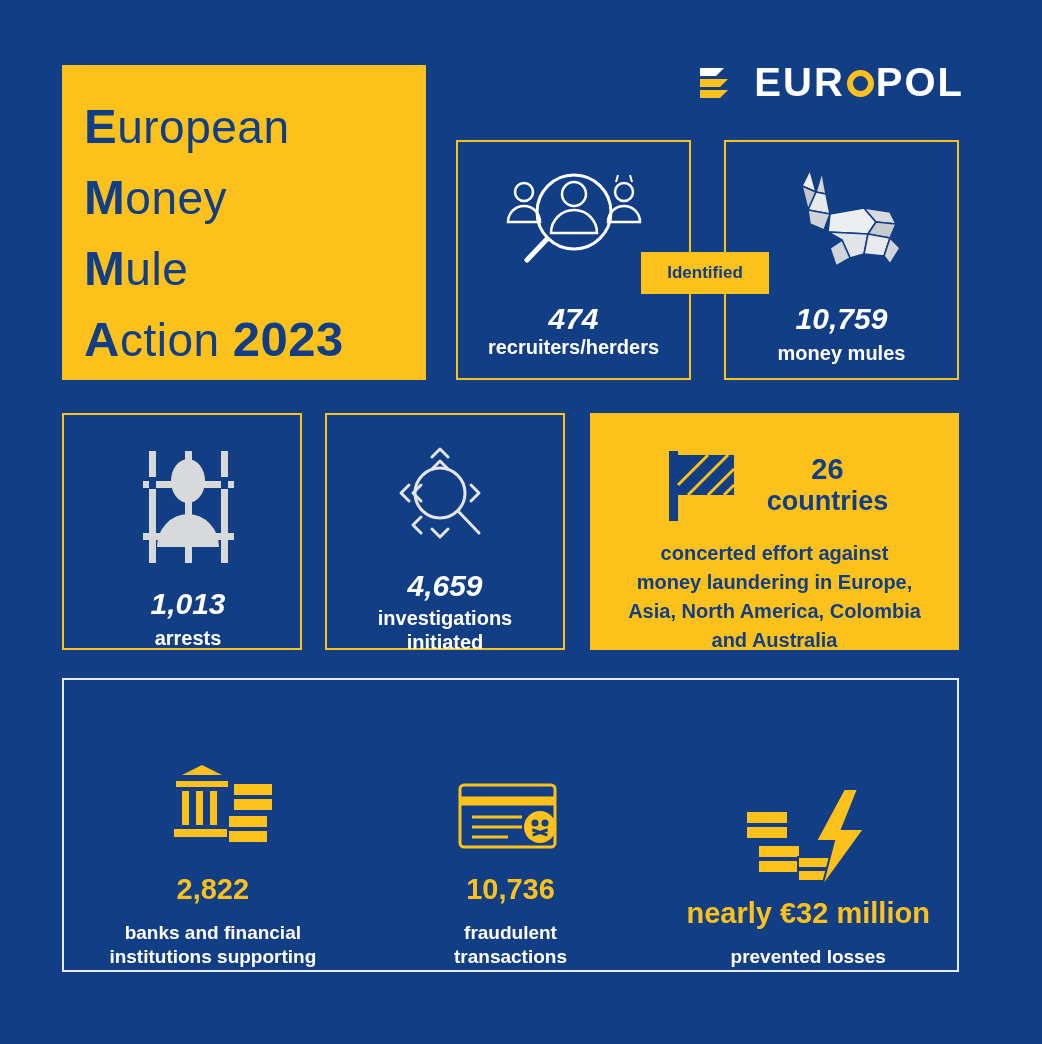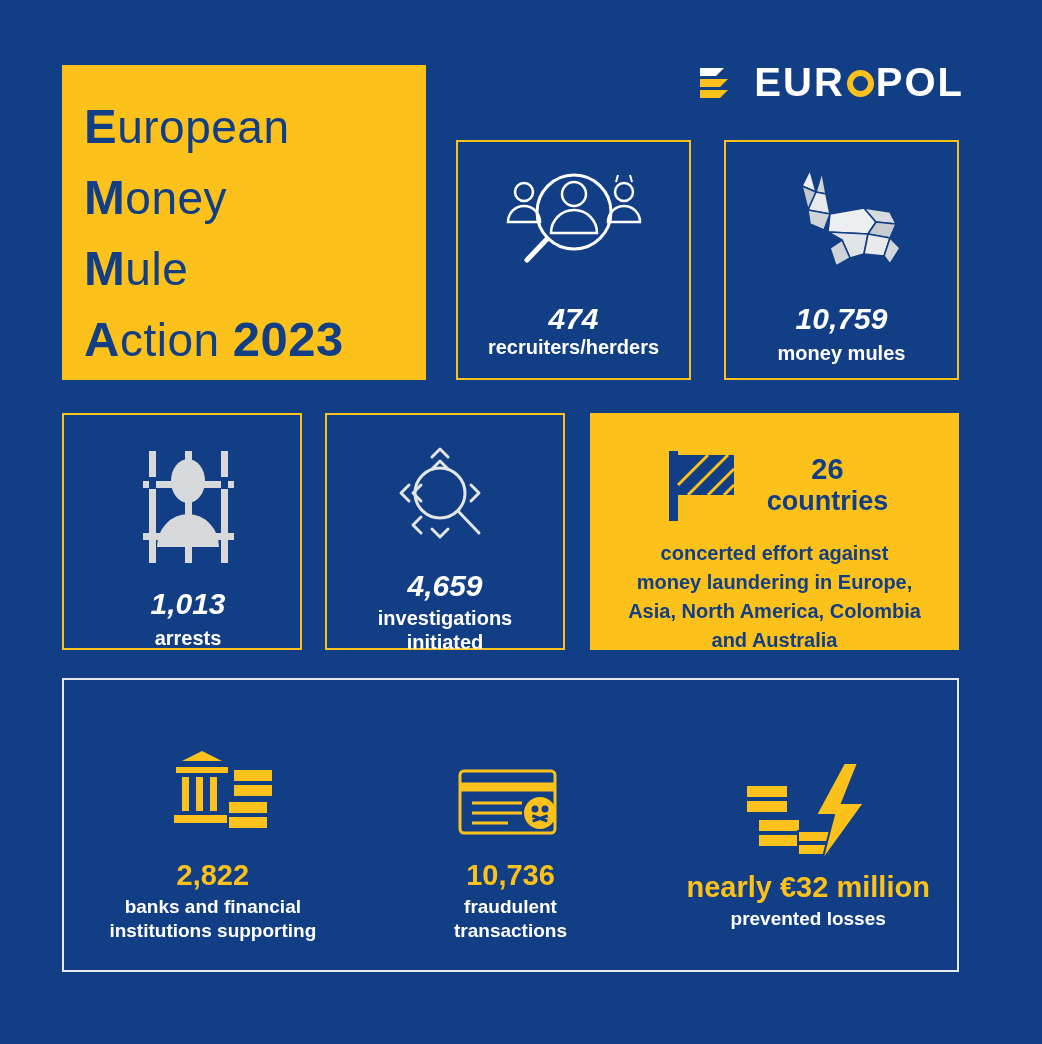--- a/index.html
+++ b/index.html
@@ -164,21 +164,21 @@
     text-align: center;
     line-height: 1.45;
     padding: 14px 18px 0 18px;
   }
 
   
   .box-bottom { left: 62px; top: 678px; width: 897px; height: 294px; }
   .bottom-row {
     display: flex;
     height: 100%;
-    align-items: center;
+    align-items: flex-end;
     justify-content: space-around;
     padding-top: 40px;
     box-sizing: border-box;
   }
   .bottom-cell {
     width: 300px;
     display: flex;
     flex-direction: column;
     align-items: center;
   }
@@ -190,21 +190,21 @@
     text-align: center;
     line-height: 1.1;
     margin-top: 4px;
   }
   .bottom-label {
     color: #ffffff;
     font-weight: 700;
     font-size: 19px;
     text-align: center;
     line-height: 1.3;
-    margin-top: 3px;
+    margin-top: 15px;
   }
 </style>
 </head>
 <body>
 
 <div class="canvas">
 
   <div class="title-box">
     <div class="title-line">
       <span class="cap">E</span><span>uropean</span>
@@ -251,20 +251,21 @@
 
           <circle cx="83" cy="42" r="37" stroke-width="3"></circle>
           <line x1="56" y1="69" x2="36" y2="90" stroke-width="5" stroke-linecap="round"></line>
         </g>
       </svg>
     </div>
     <div class="stat-num" style="font-size:30px;margin-top:22px;">474</div>
     <div class="stat-label" style="font-size:20px;margin-top:0;">recruiters/herders</div>
   </div>
 
+  <div class="identified-badge">Identified</div>
 
   <div class="box-outline box-mules">
     <div class="icon-wrap" style="height:120px;padding-top:18px;">
       <svg width="140" height="105" viewBox="0 0 140 105">
         <g stroke="#123e85" stroke-width="1.6" stroke-linejoin="round">
           <polygon points="30,18 38,2 44,24" fill="#eceef0"></polygon>
           <polygon points="44,24 50,4 54,26" fill="#d2d6da"></polygon>
           <polygon points="30,18 44,24 36,42" fill="#c3c8cd"></polygon>
           <polygon points="36,42 44,24 54,26 58,46" fill="#e7e9eb"></polygon>
           <polygon points="36,42 58,46 52,62 38,56" fill="#cfd4d8"></polygon>

